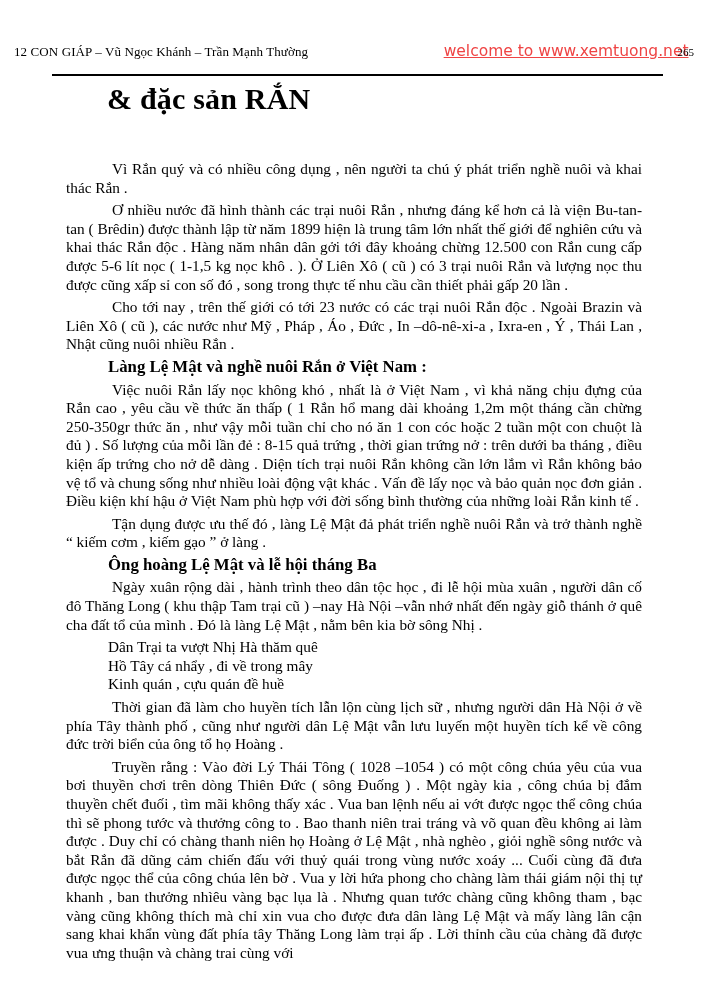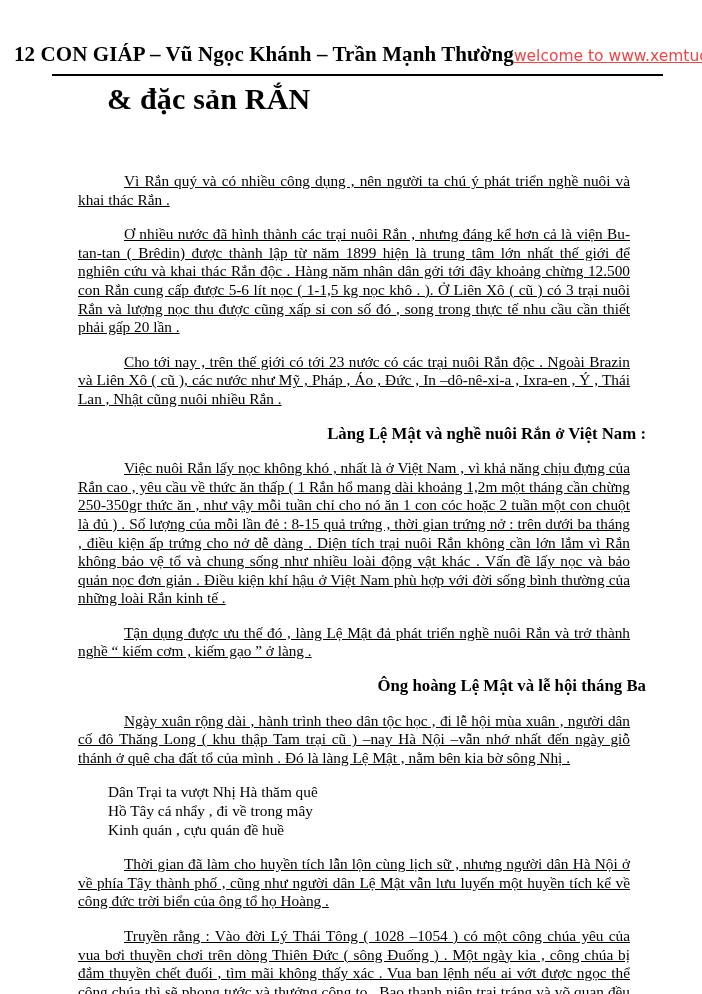--- a/index.html
+++ b/index.html
@@ -20,22 +20,22 @@
   .header {
     position: absolute;
     top: 42px;
     left: 14px;
     right: 8px;
     display: flex;
     align-items: baseline;
     white-space: nowrap;
   }
   .header-book-title {
-    font-weight: bold;
-    font-size: 21px;
+    font-weight: normal;
+    font-size: 13px;
     letter-spacing: 0.1px;
   }
   .header-link {
     margin-left: auto;
     font-family: "DejaVu Sans", sans-serif;
     font-size: 15.5px;
     color: #ef4444;
     text-decoration: underline;
     cursor: pointer;
   }
@@ -62,29 +62,28 @@
   .body-text {
     position: absolute;
     top: 156px;
     left: 62px;
     width: 584px;
     font-size: 15.3px;
     line-height: 18.6px;
     text-align: justify;
   }
   .para {
-    margin: 16px;
+    margin: 4px;
     text-indent: 46px;
-    text-decoration: underline;
   }
   .section-heading {
     margin: 0 0 0 46px;
     font-size: 16.8px;
     font-weight: bold;
-    text-align: right;
+    text-align: left;
   }
   .verse-line {
     margin: 0 0 0 46px;
     text-align: left;
   }
 </style>
 </head>
 <body>
 
 <div class="page">

